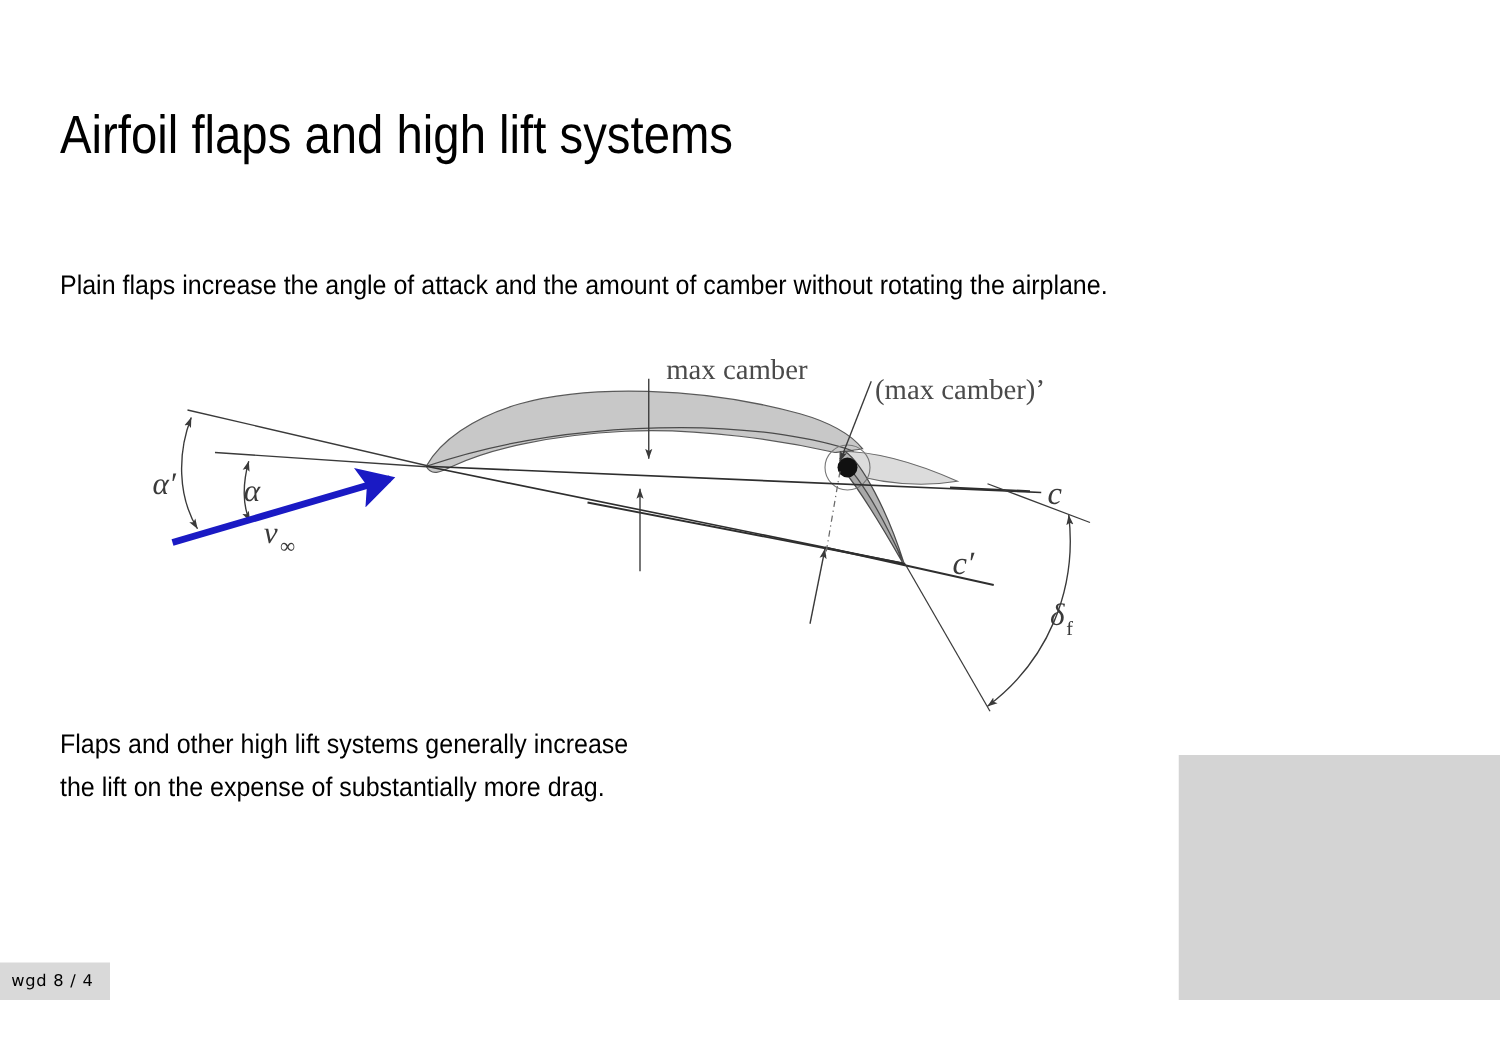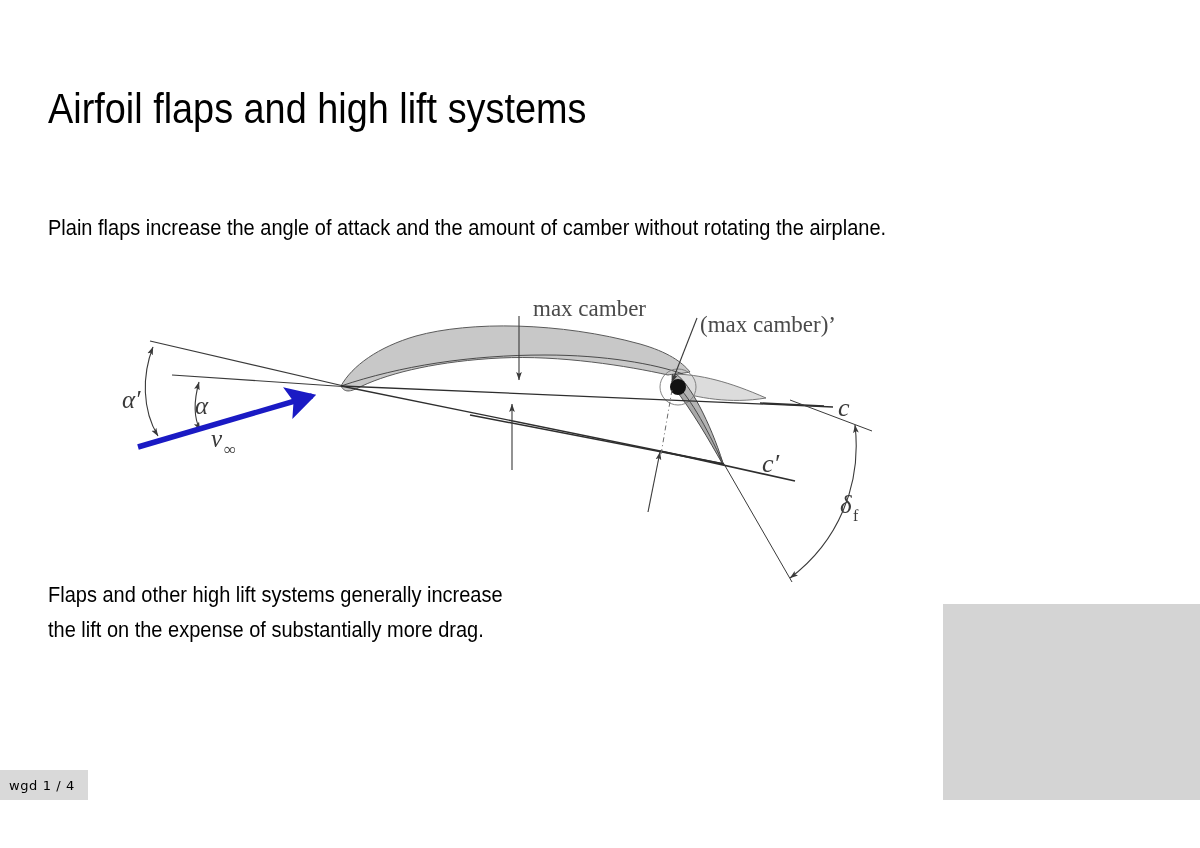--- a/index.html
+++ b/index.html
@@ -45,21 +45,21 @@
     line-height: 1.0;
   }
   #intro-line   { left: 48px; top: 218px; }
   #concl-line-1 { left: 48px; top: 585px; }
   #concl-line-2 { left: 48px; top: 620px; }
 
   
   #figure-area {
     position: absolute;
     left: 0px;
-    top: 270px;
+    top: 257px;
     width: 1000px;
     height: 320px;
   }
   #figure-area svg { display: block; }
 
   
   #gray-block {
     position: absolute;
     left: 943px;
     top: 604px;
@@ -189,14 +189,14 @@
     </g>
   </svg>
 </div>
 
 <div class="body-text" id="concl-line-1">Flaps and other high lift systems generally increase</div>
 <div class="body-text" id="concl-line-2">the lift on the expense of substantially more drag.</div>
 
 <div id="gray-block"></div>
 
 <div id="footer-bar">
-  <span id="footer-label">wgd  1 / 4</span>
+  <span id="footer-label">wgd  8 / 4</span>
 </div>
 
 </body></html>

